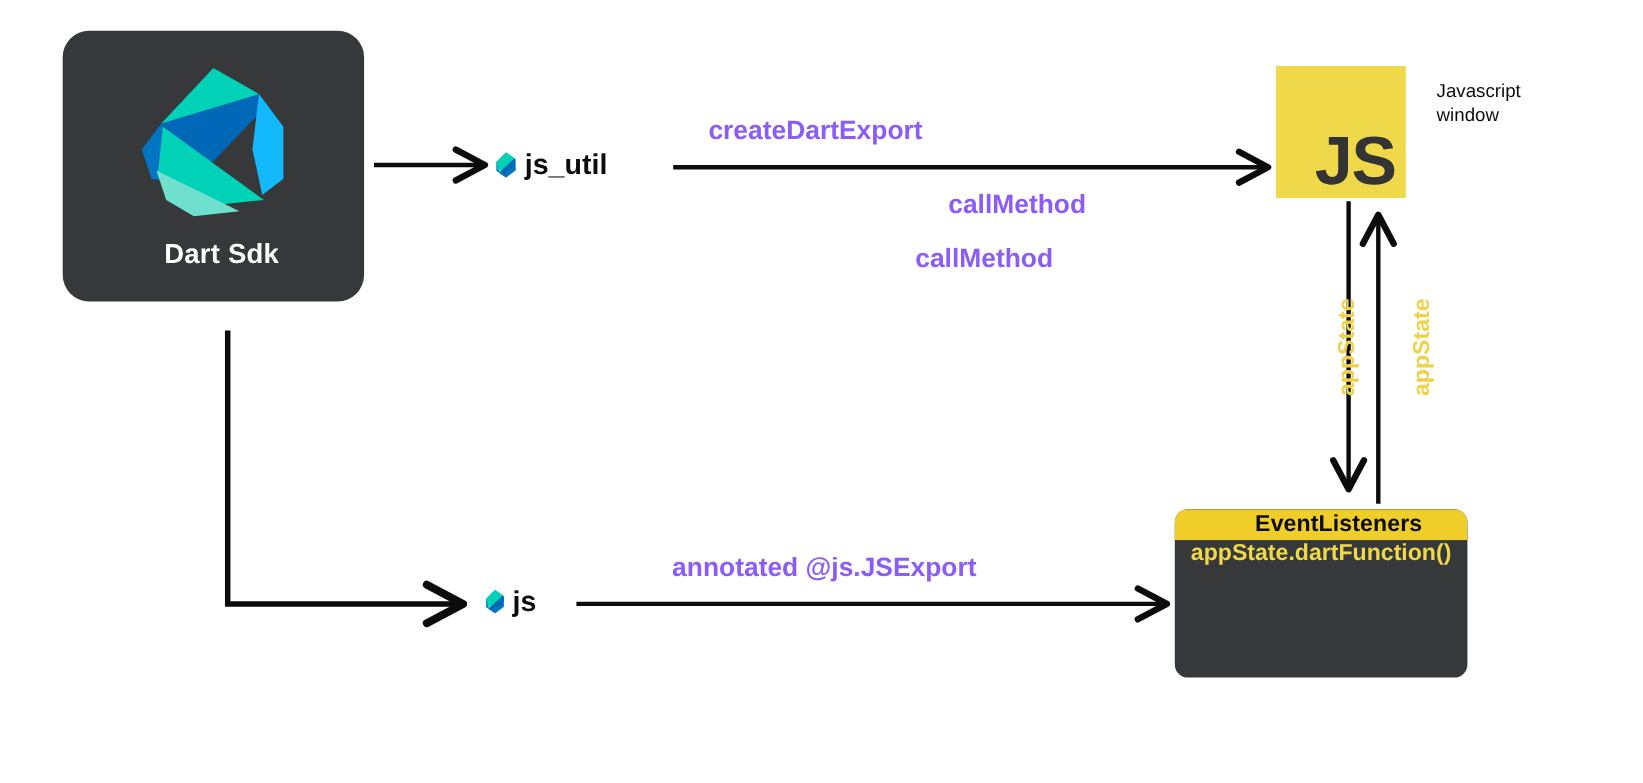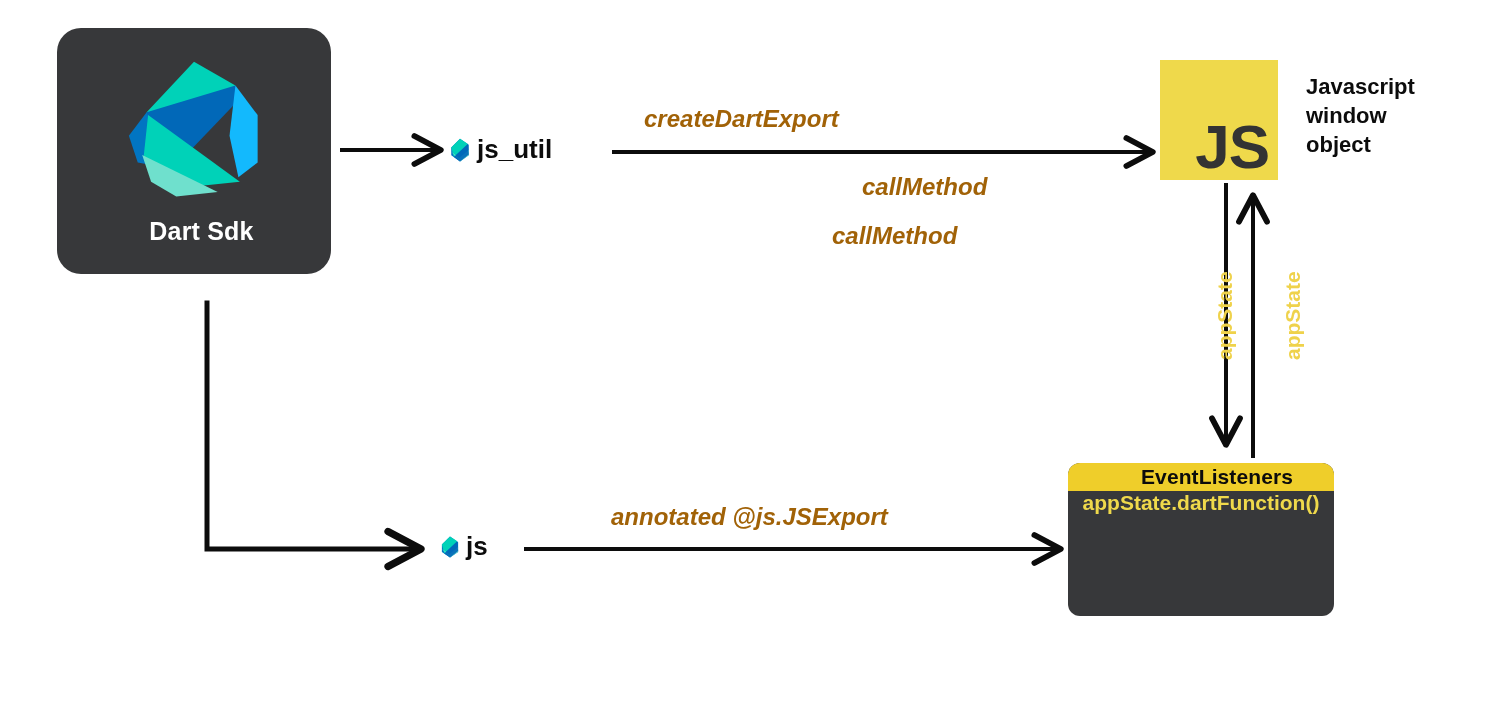--- a/index.html
+++ b/index.html
@@ -65,22 +65,22 @@
     font-size: 62px;
     font-weight: bold;
     line-height: 1;
     letter-spacing: -1px;
   }
   #js-window-object-label {
     left: 1306px;
     top: 72px;
     width: 180px;
     color: #0c0c0c;
-    font-size: 22px;
-    font-weight: bold;
+    font-size: 17px;
+    font-weight: normal;
     line-height: 1.32;
   }
 
   
   #event-listeners-box {
     left: 1068px;
     top: 463px;
     width: 266px;
     height: 153px;
     background: #37383A;
@@ -101,25 +101,24 @@
   }
   #event-listeners-body-text {
     text-align: center;
     color: #EFD94B;
     font-size: 21px;
     font-weight: bold;
   }
 
   
   .edge-label {
-    color: #a16207;
+    color: #8b5cf6;
     font-size: 24px;
     font-weight: bold;
     white-space: nowrap;
-    font-style: italic;
   }
   #label-create-dart-export { left: 644px; top: 105px; }
   #label-set-property      { left: 862px; top: 173px; }
   #label-call-method       { left: 832px; top: 222px; }
   #label-annotated-jsexport{ left: 611px; top: 503px; }
 
   
   .node-label {
     color: #0c0c0c;
     font-size: 26px;
@@ -213,21 +212,20 @@
     </svg>
     <span class="node-label">js</span>
   </div>
 
   <div id="js-square" class="abs">
     <span id="js-square-text">JS</span>
   </div>
   <div id="js-window-object-label" class="abs">
     <div>Javascript</div>
     <div>window</div>
-    <div>object</div>
   </div>
 
   <div id="event-listeners-box" class="abs">
     <div id="event-listeners-header">EventListeners</div>
     <div id="event-listeners-body-text">appState.dartFunction()</div>
   </div>
 
   <div id="label-create-dart-export" class="abs edge-label">createDartExport</div>
   <div id="label-set-property" class="abs edge-label">callMethod</div>
   <div id="label-call-method" class="abs edge-label">callMethod</div>

